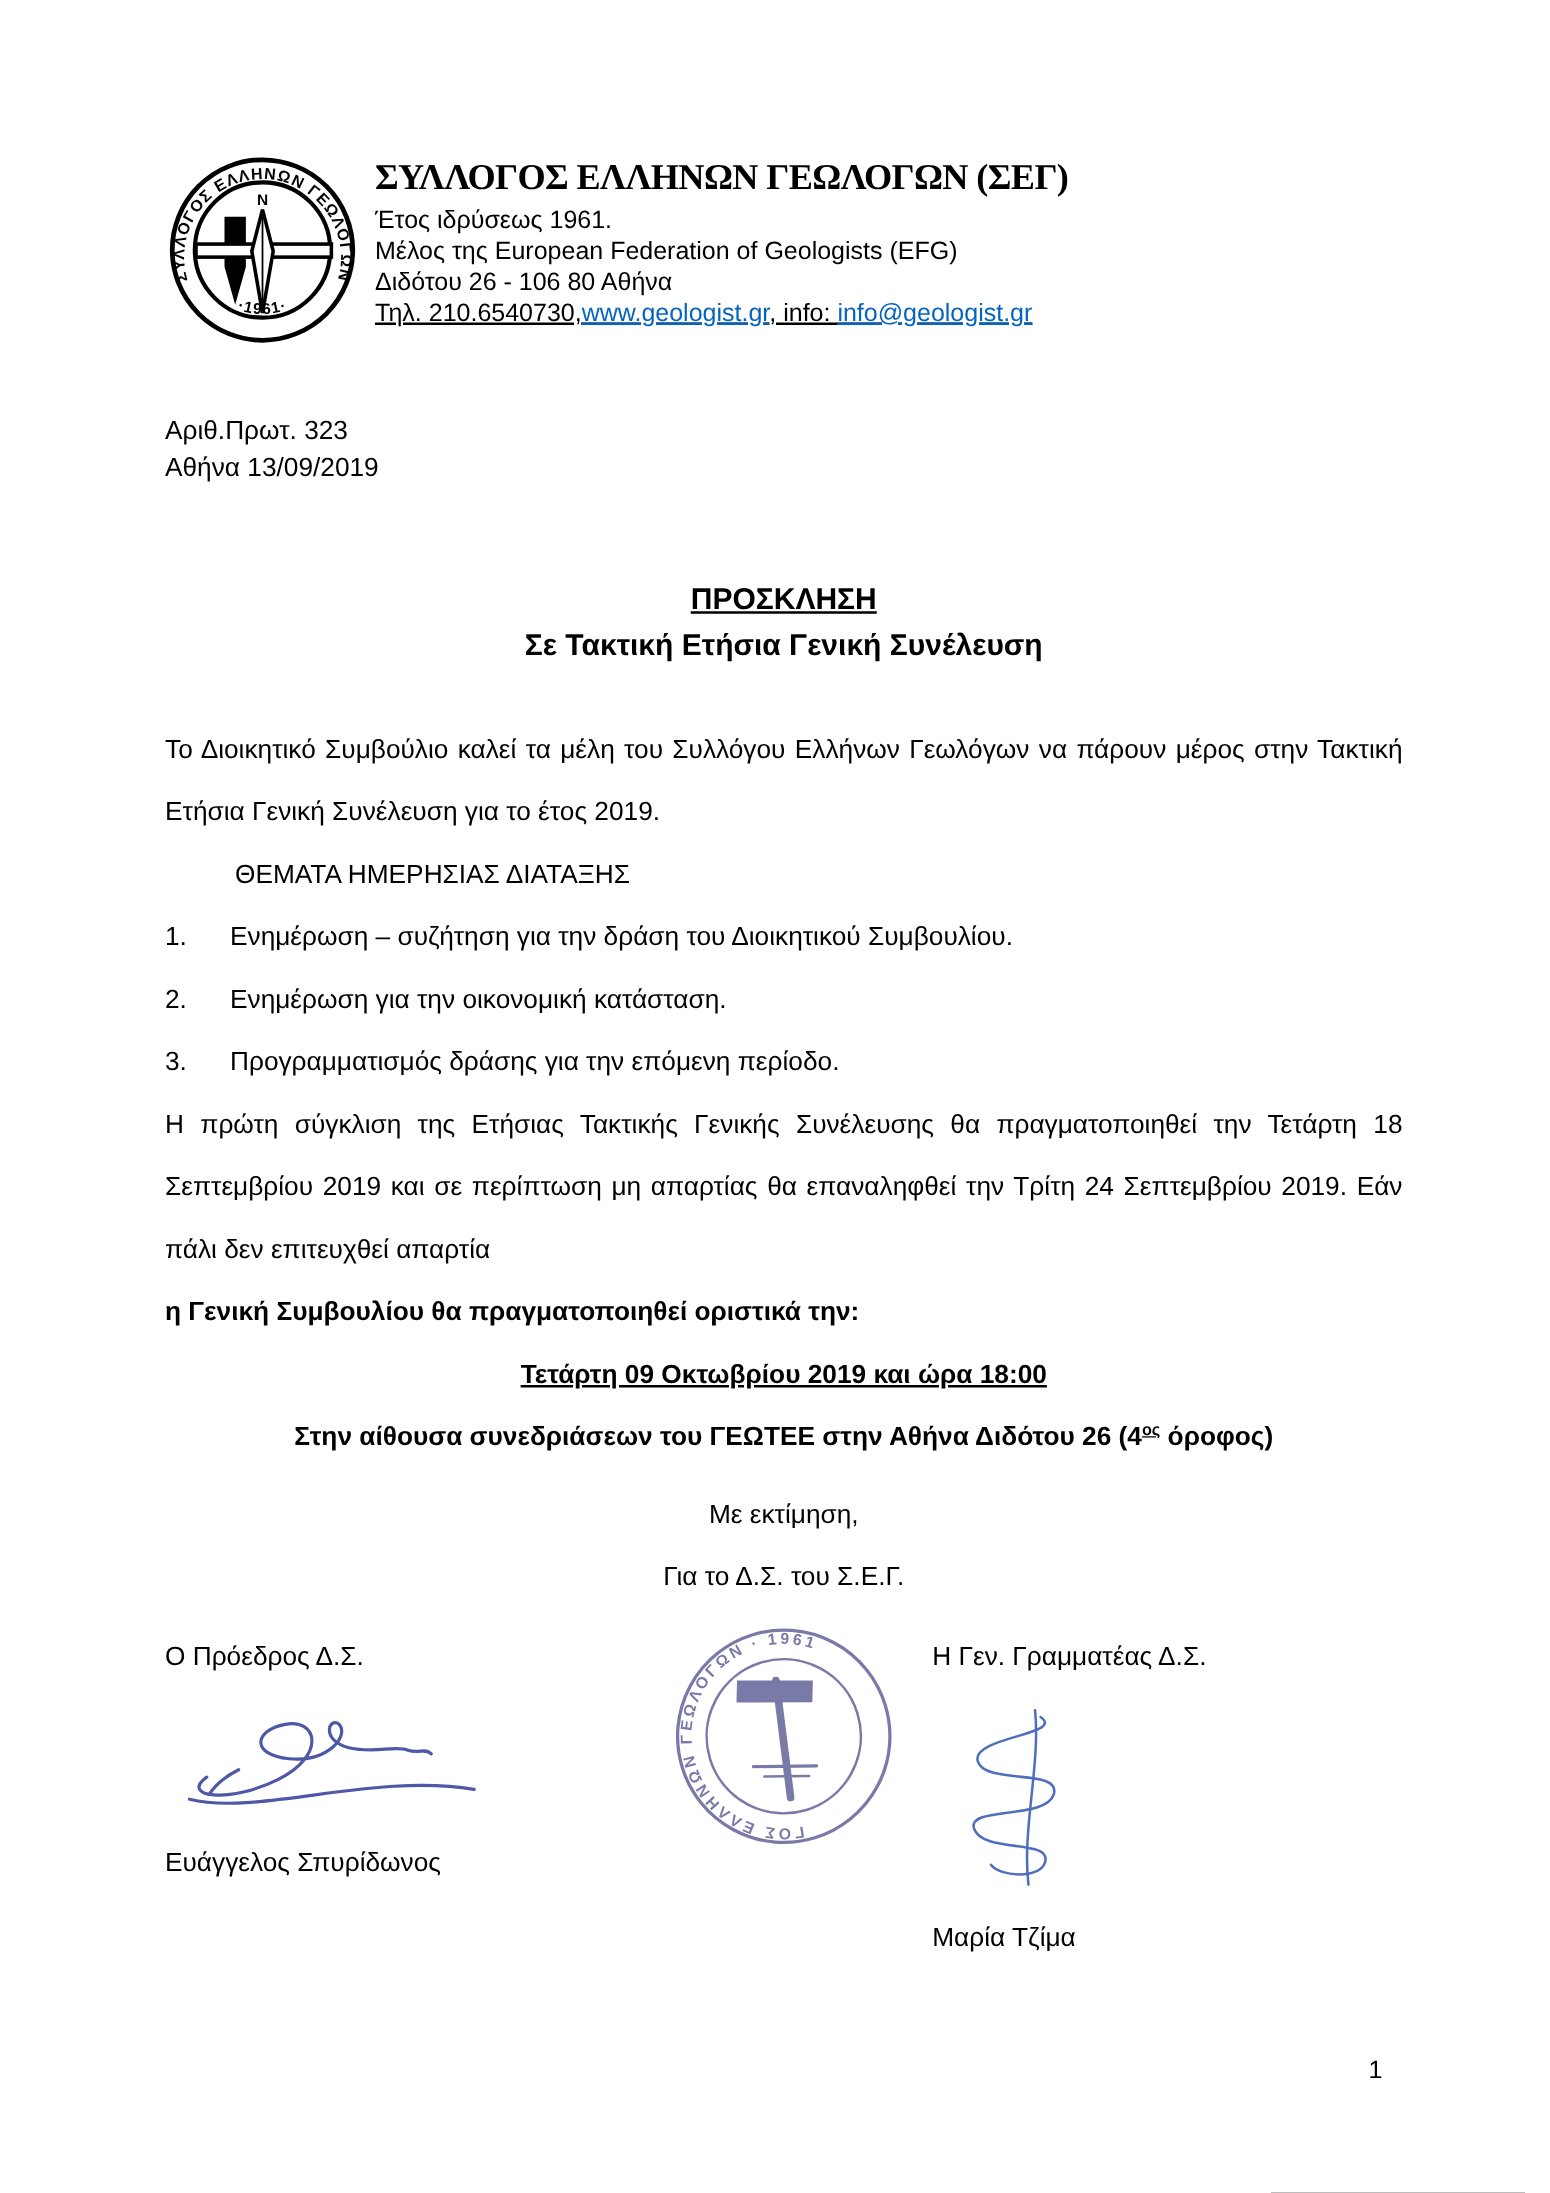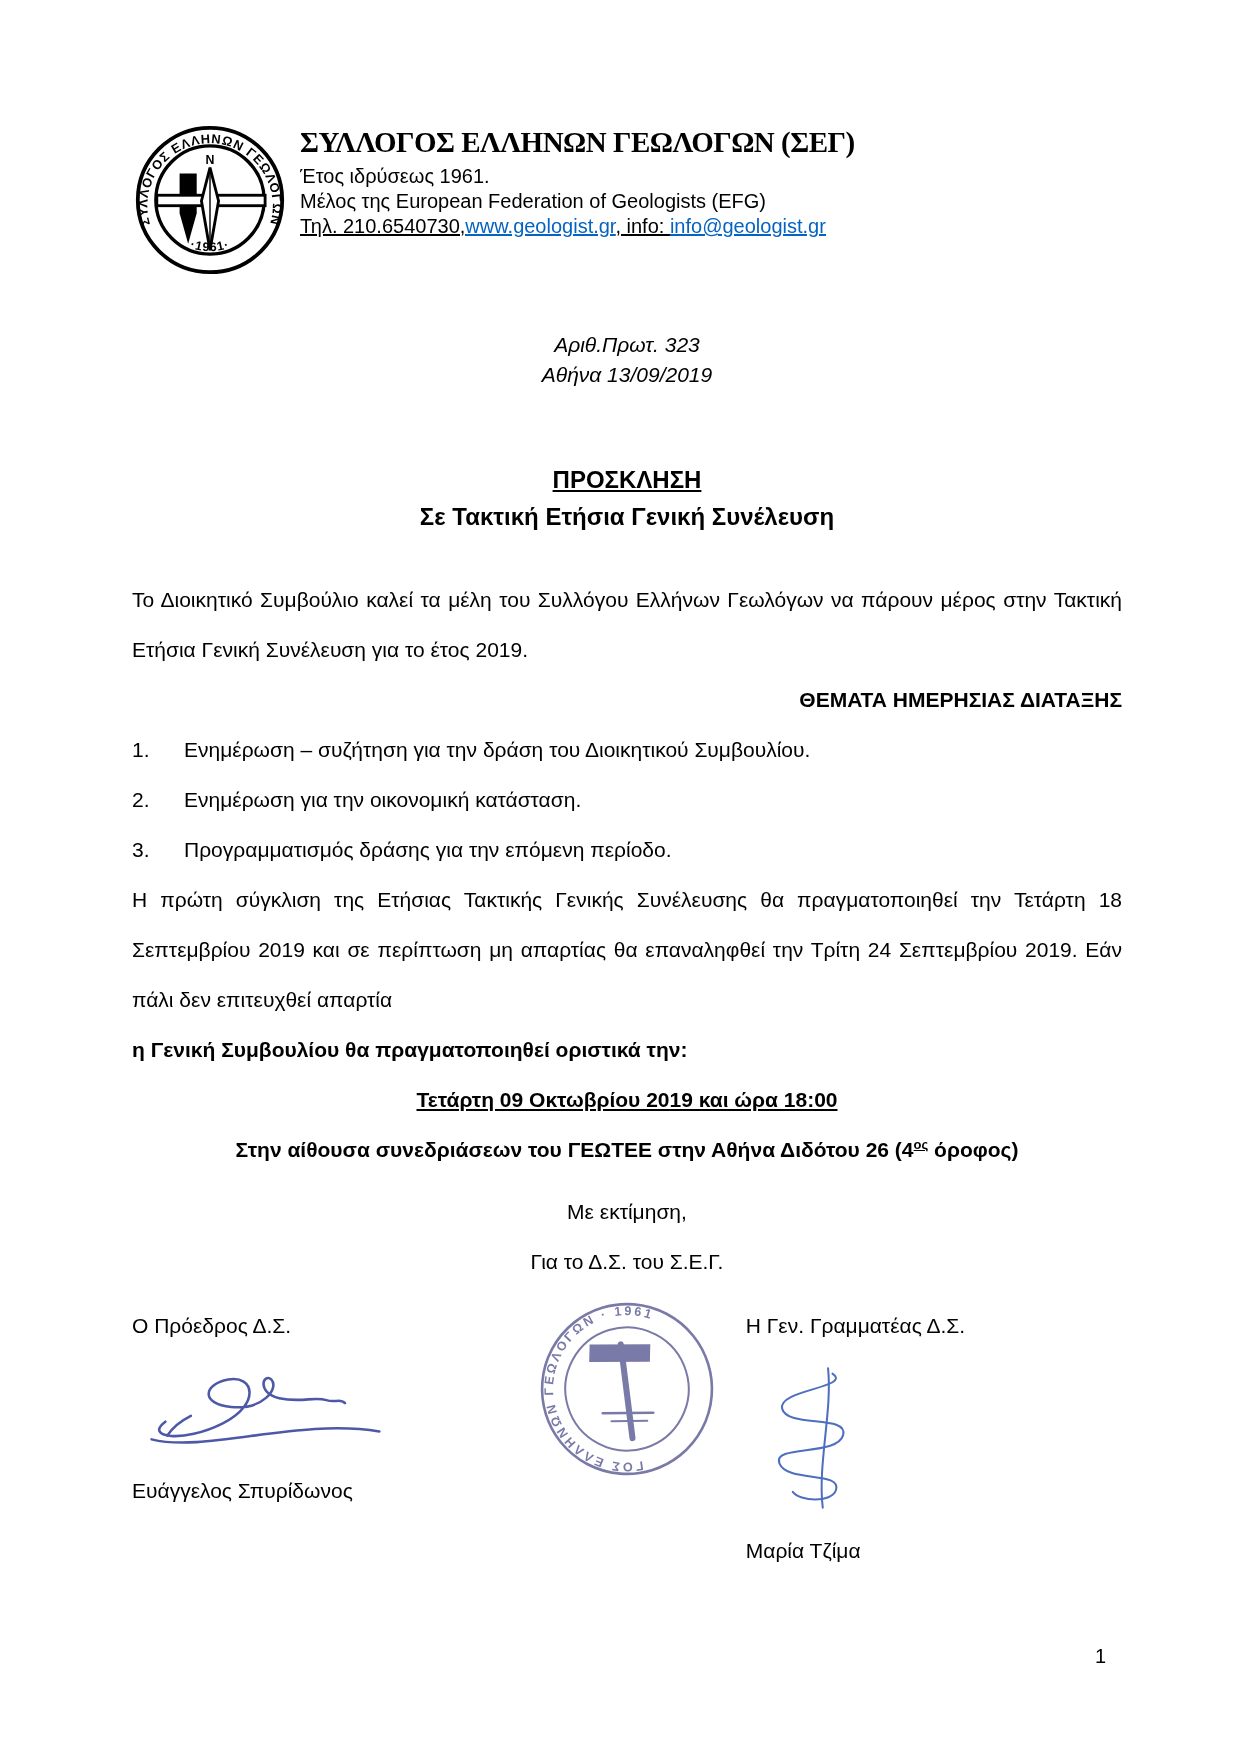--- a/index.html
+++ b/index.html
@@ -19,28 +19,28 @@
   .header-text{padding-top:2px;}
   .org-name{
     font-family:"Liberation Serif", serif;
     font-weight:bold;font-size:29px;line-height:1.15;margin-bottom:5px;
     letter-spacing:-0.5px;
   }
   .header-line{font-size:20px;line-height:25px;}
   .contact-line{font-size:20px;line-height:25px;text-decoration:underline;}
   .contact-line a{color:var(--link);text-decoration:underline;cursor:pointer;}
   
-  .ref-block{margin-top:54px;text-align:center;font-size:21px;line-height:1.45;font-style:italic;}
+  .ref-block{margin-top:54px;text-align:left;font-size:21px;line-height:1.45;}
   
   .title-block{margin-top:70px;text-align:center;font-weight:bold;font-size:24px;line-height:1.55;}
   .title-main{text-decoration:underline;}
   
   .body{font-size:21px;line-height:2.38;}
   .intro{margin:40px 0 0 0;text-align:justify;}
-  .agenda-heading{font-weight:bold;padding-left:56px;text-align:right;}
+  .agenda-heading{font-weight:normal;padding-left:56px;}
   .agenda-item{display:flex;}
   .agenda-num{flex:0 0 52px;}
   .agenda-text{flex:1;}
   .schedule{margin:0;text-align:justify;}
   .final-intro{font-weight:bold;}
   .final-datetime{font-weight:bold;text-align:center;text-decoration:underline;}
   .venue{font-weight:bold;text-align:center;}
   .venue sup{font-size:13px;text-decoration:underline;}
   
   .closing-line{text-align:center;font-size:21px;line-height:2.4;}
@@ -88,20 +88,21 @@
 
       <polygon points="80,46 89,81 80,133 71,81" fill="#fff" stroke="#000" stroke-width="3"></polygon>
       <line x1="80" y1="46" x2="80" y2="133" stroke="#000" stroke-width="1.5"></line>
       <text x="80" y="42" text-anchor="middle" font-size="13" font-weight="bold" font-family="Liberation Sans, sans-serif">N</text>
     </svg>
 
     <div class="header-text">
       <div class="org-name">ΣΥΛΛΟΓΟΣ ΕΛΛΗΝΩΝ ΓΕΩΛΟΓΩΝ (ΣΕΓ)</div>
       <div class="header-line">Έτος ιδρύσεως 1961.</div>
       <div class="header-line">Μέλος της European Federation of Geologists (EFG)</div>
+      <div class="header-line">Διδότου 26 - 106 80 Αθήνα</div>
       <div class="contact-line"><span>Τηλ. 210.6540730,</span><a>www.geologist.gr</a><span>, info: </span><a>info@geologist.gr</a></div>
     </div>
   </div>
 
   <div class="ref-block">
     <div>Αριθ.Πρωτ. 323</div>
     <div>Αθήνα 13/09/2019</div>
   </div>
 
   <div class="title-block">

